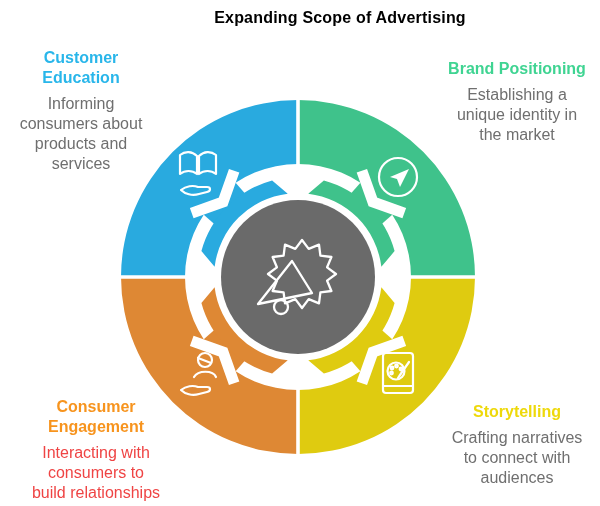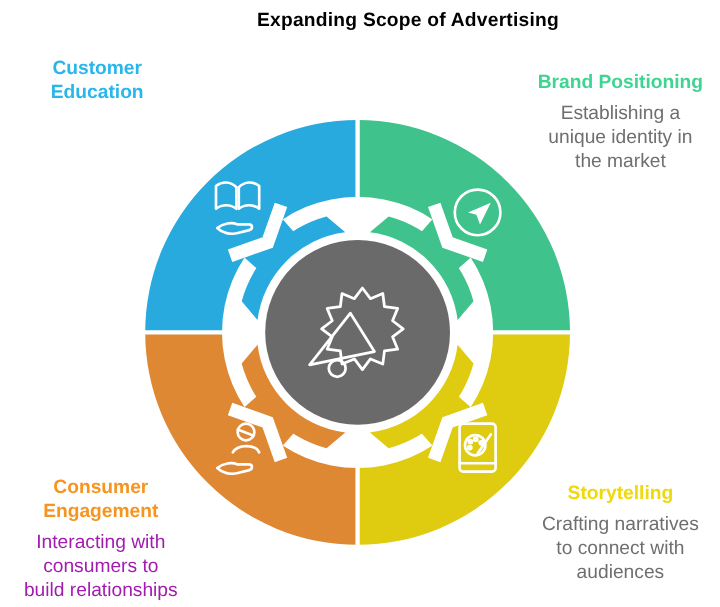--- a/index.html
+++ b/index.html
@@ -88,37 +88,41 @@
       <circle cx="-1.5" cy="-11" r="1.3"></circle>
       <circle cx="3" cy="-8" r="1.3"></circle>
       <circle cx="-6.5" cy="-4" r="1.3"></circle>
       <path d="M11,-15 L2,-2 L0,1"></path>
     </g>
   </svg>
 
   <div class="label" style="left:2px; top:48px; width:158px;text-align:center;">
     <div class="head" style="color: rgb(41, 182, 234);">Customer
 Education</div>
+    <div class="desc" style="color: rgb(111, 111, 111);">Informing
+consumers about
+products and
+services</div>
   </div>
 
   <div class="label" style="left:432px; top:59px; width:170px;">
     <div class="head" style="color: rgb(63, 212, 146);">Brand Positioning</div>
     <div class="desc" style="color: rgb(111, 111, 111);">Establishing a
 unique identity in
 the market</div>
   </div>
 
   <div class="label" style="left:432px; top:402px; width:170px;">
     <div class="head" style="color: rgb(238, 217, 11);">Storytelling</div>
     <div class="desc" style="color: rgb(111, 111, 111);">Crafting narratives
 to connect with
 audiences</div>
   </div>
 
-  <div class="label" style="left:4px; top:397px; width:160px;">
+  <div class="label" style="left:16px; top:397px; width:160px;">
     <div class="head" style="color: rgb(247, 148, 30);">Consumer
 Engagement</div>
-    <div class="desc" style="color: #a21caf;">Interacting with
+    <div class="desc" style="color: #ef4444;">Interacting with
 consumers to
 build relationships</div>
   </div>
 
 </div>
 
 </body></html>

